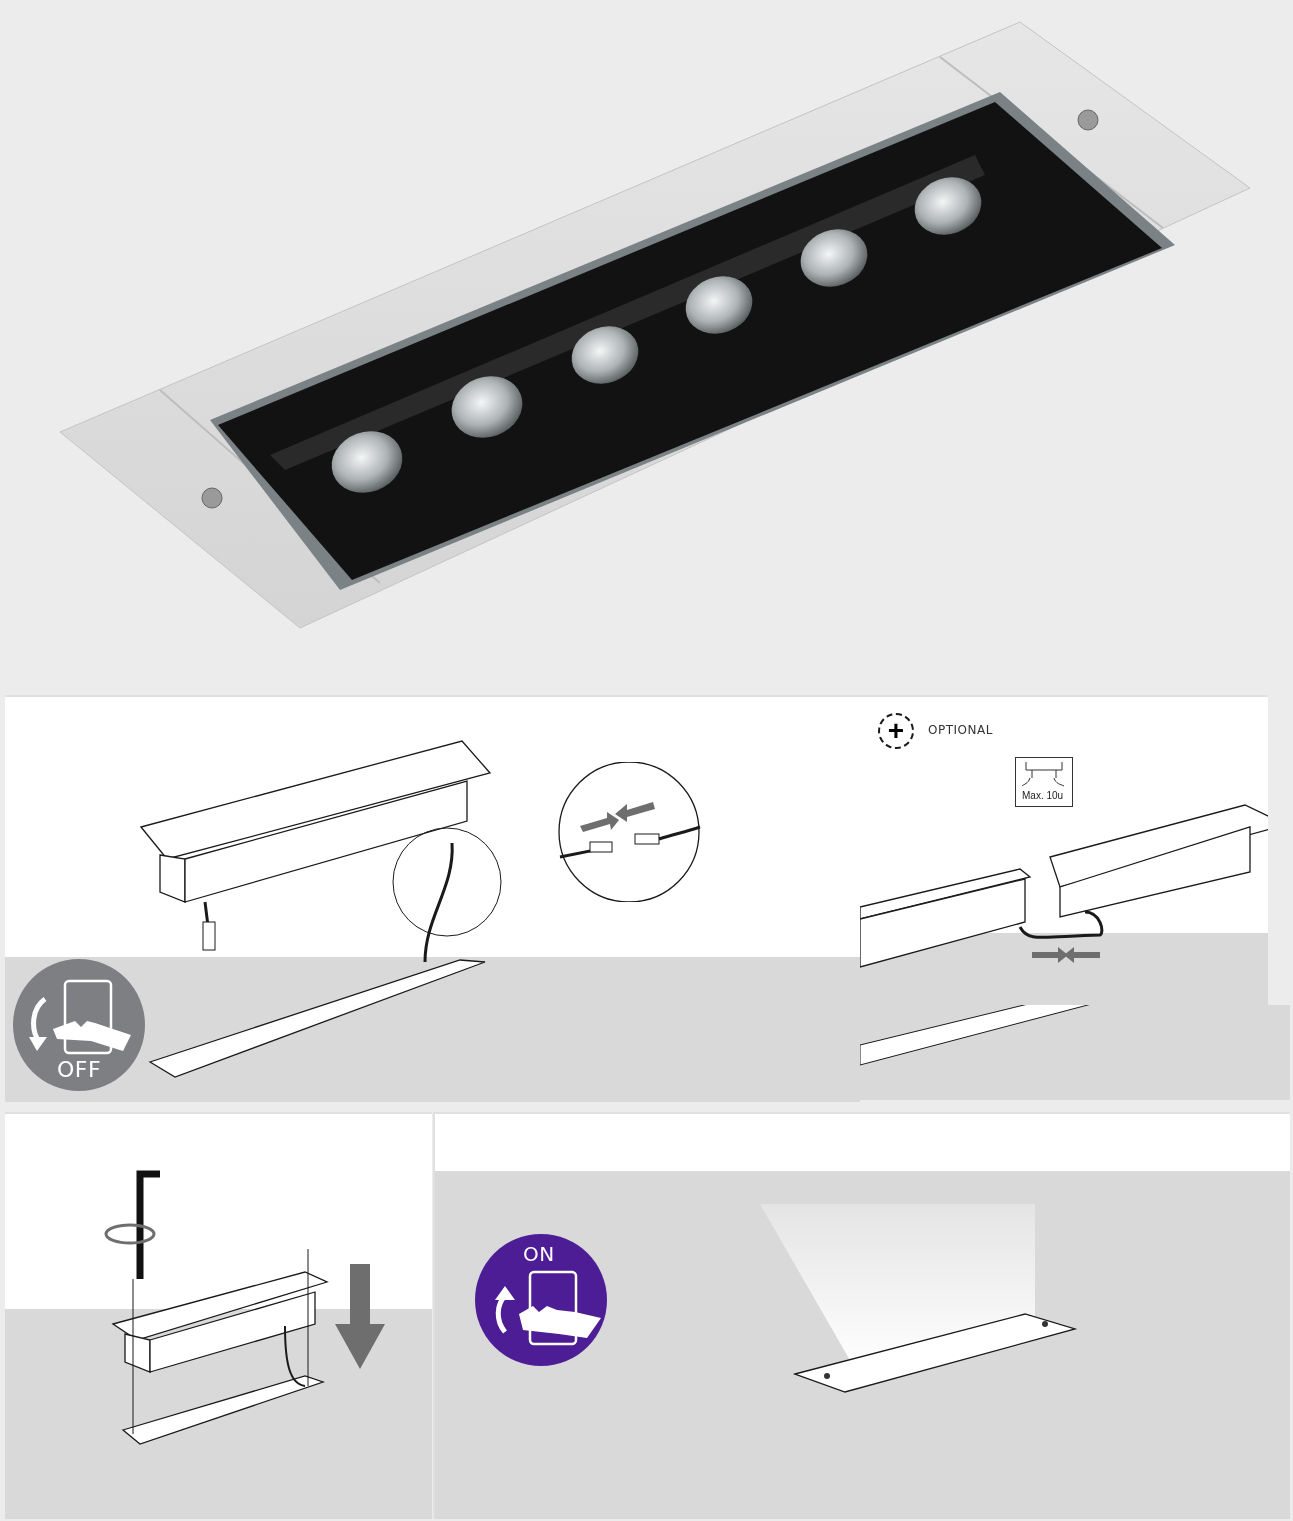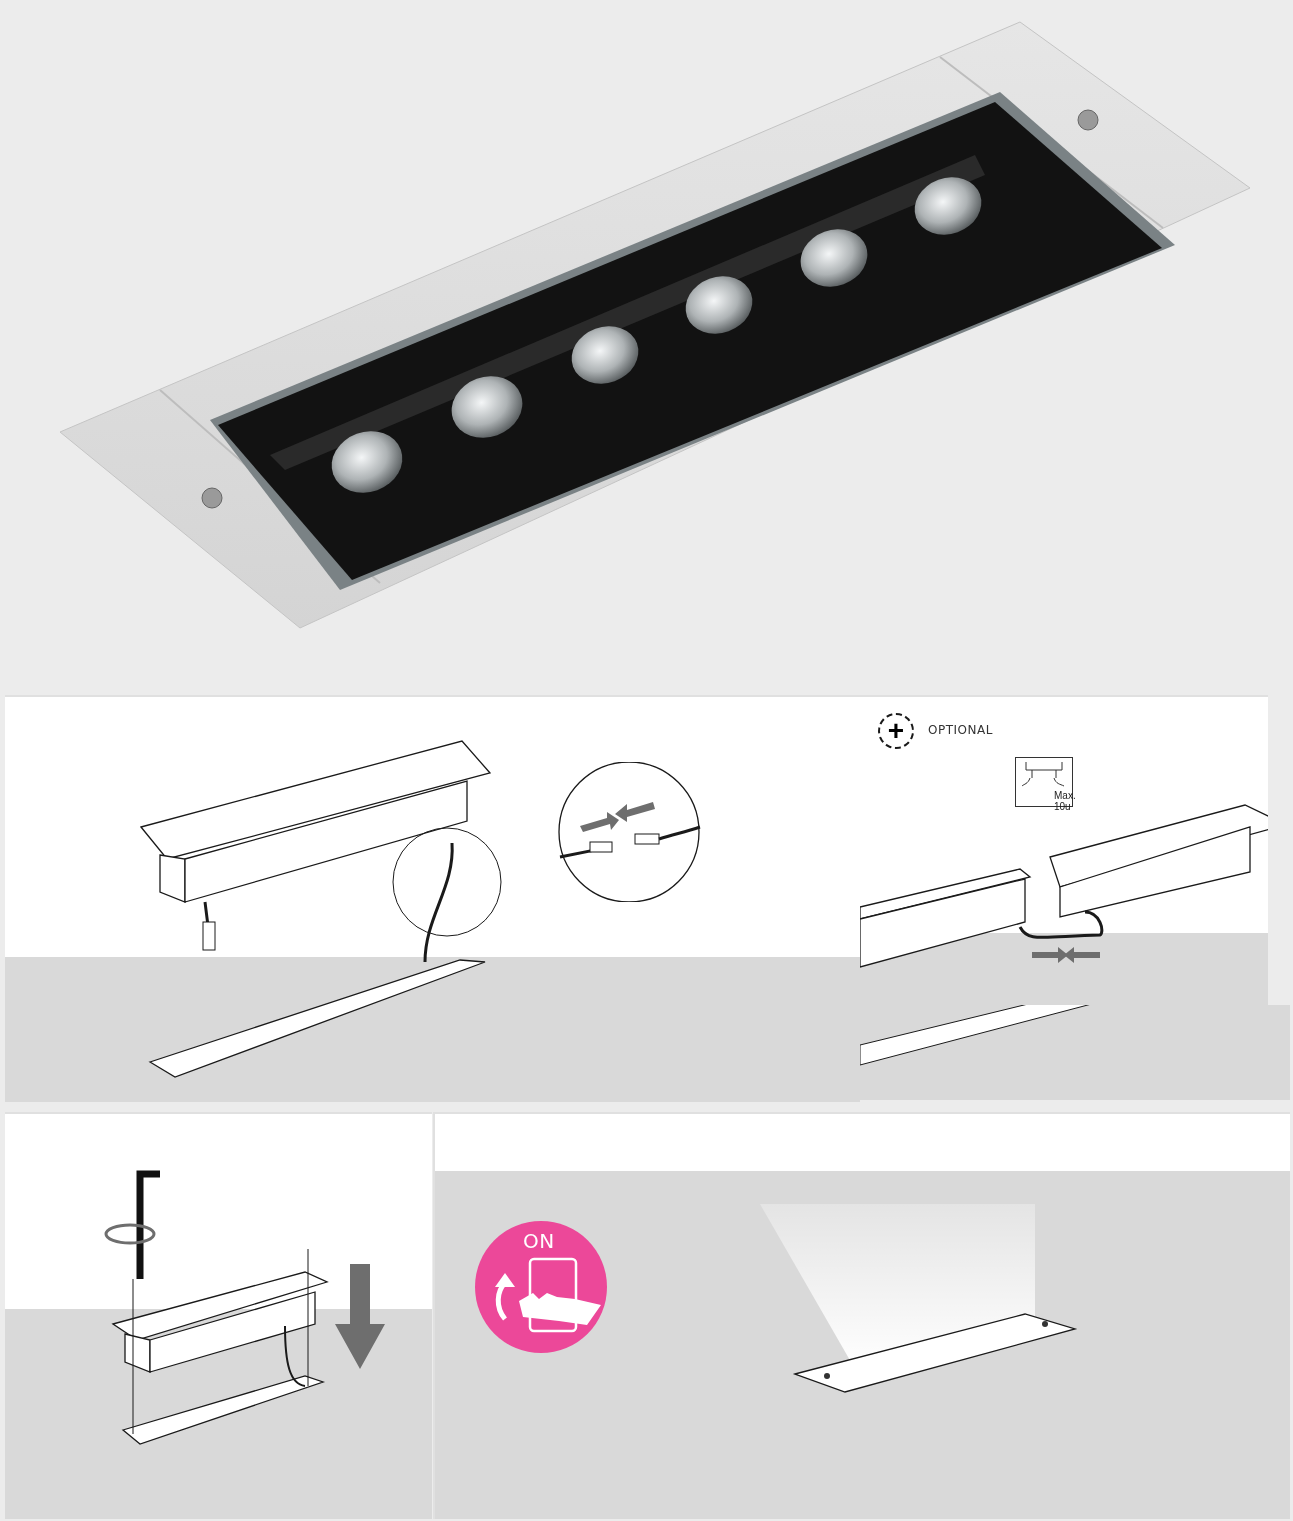--- a/index.html
+++ b/index.html
@@ -68,31 +68,40 @@
   <svg class="abs" width="150" height="140" style="left:550px;top:65px">
     <circle cx="74" cy="70" r="70" fill="#fff" stroke="#1a1a1a" stroke-width="1.3"></circle>
     <path d="M5,95 C30,90 40,88 55,85" stroke="#1a1a1a" stroke-width="3" fill="none"></path>
     <rect x="35" y="80" width="22" height="10" fill="#fff" stroke="#1a1a1a"></rect>
     <rect x="80" y="72" width="24" height="10" fill="#fff" stroke="#1a1a1a"></rect>
     <path d="M104,77 C120,72 130,70 145,65" stroke="#1a1a1a" stroke-width="3" fill="none"></path>
     <polygon points="25,64 52,56 52,50 64,58 56,68 55,62 28,70" fill="#6e6e6e"></polygon>
     <polygon points="98,40 72,48 72,42 60,52 72,60 72,55 100,47" fill="#6e6e6e"></polygon>
   </svg>
 
+  <div class="abs" style="left:8px;top:262px;width:132px;height:132px;border-radius:50%;background:#7d7f82;">
+    <svg width="132" height="132" class="abs" style="left:0;top:0">
+      <rect x="52" y="22" width="46" height="72" rx="4" fill="none" stroke="#fff" stroke-width="2.5"></rect>
+      <path d="M40,70 L62,62 L68,68 L74,62 L82,64 L118,76 L110,92 L78,82 L44,80 Z" fill="#fff"></path>
+      <path d="M32,40 C18,50 18,72 26,82" stroke="#fff" stroke-width="5" fill="none"></path>
+      <polygon points="16,78 34,78 24,92" fill="#fff"></polygon>
+    </svg>
+    <span class="abs label" style="left:44px;top:98px;color:#fff;font-size:22px;">OFF</span>
+  </div>
 </div>
 
 <div class="panel" style="left:860px;top:695px;width:408px;height:310px;border-top:2px solid #e0e0e0;">
   <div class="floor" style="left:0;top:236px;width:408px;height:74px;"></div>
   <div class="abs" style="left:18px;top:16px;width:32px;height:32px;border:2px dashed #1a1a1a;border-radius:50%;text-align:center;line-height:32px;font-size:28px;font-weight:bold;">+</div>
   <span class="abs label" style="left:68px;top:26px;">OPTIONAL</span>
   <div class="abs" style="left:155px;top:60px;width:56px;height:48px;border:1px solid #333;background:#fff;">
     <svg width="56" height="30">
         <path d="M10,4 V12 H46 V4 M16,12 V20 M40,12 V20 M14,20 C12,26 8,26 6,28 M38,20 C40,26 44,26 48,28" stroke="#333" fill="none"></path>
       </svg>
-    <span class="abs" style="left:6px;top:32px;font-size:10px;color:#222;margin-left:32px;">Max. 10u</span>
+    <span class="abs" style="left:6px;top:32px;font-size:10px;color:#222;">Max. 10u</span>
   </div>
   <svg class="abs" width="408" height="310" style="left:0;top:0">
     <g fill="#fff" stroke="#1a1a1a" stroke-width="1.3">
       <polygon points="0,210 160,172 170,180 0,222"></polygon>
       <polygon points="0,222 165,182 165,225 0,270"></polygon>
       <polygon points="190,160 385,108 410,120 410,132 200,190"></polygon>
       <polygon points="200,190 390,130 390,175 200,220"></polygon>
     </g>
     <path d="M160,230 C168,245 178,240 240,238 C245,235 240,215 225,215" stroke="#1a1a1a" stroke-width="3" fill="none"></path>
     <polygon points="172,255 198,255 198,250 208,258 198,266 198,261 172,261" fill="#6e6e6e"></polygon>
@@ -130,21 +139,21 @@
         <linearGradient id="beam" x1="0" y1="0" x2="0" y2="1">
           <stop offset="0" stop-color="#fff" stop-opacity="0.3"></stop>
           <stop offset="1" stop-color="#fff" stop-opacity="1"></stop>
         </linearGradient>
       </defs>
     <polygon points="325,90 600,90 600,215 420,255" fill="url(#beam)"></polygon>
     <polygon points="360,260 590,200 640,215 410,278" fill="#fff" stroke="#1a1a1a" stroke-width="1.3"></polygon>
     <circle cx="392" cy="262" r="3" fill="#333"></circle>
       <circle cx="610" cy="210" r="3" fill="#333"></circle>
   </svg>
-  <div class="abs" style="left:40px;top:107px;width:132px;height:132px;border-radius:50%;background:#ec4899;text-decoration:underline;">
+  <div class="abs" style="left:40px;top:120px;width:132px;height:132px;border-radius:50%;background:#4c1d95;text-decoration:underline;">
     <svg width="132" height="132" class="abs" style="left:0;top:0">
       <rect x="55" y="38" width="46" height="72" rx="4" fill="none" stroke="#fff" stroke-width="2.5"></rect>
       <path d="M44,80 L58,72 L64,78 L72,72 L82,76 L100,78 L126,84 L112,104 L84,100 L48,96 Z" fill="#fff"></path>
       <path d="M30,98 C20,86 22,70 30,62" stroke="#fff" stroke-width="5" fill="none"></path>
       <polygon points="20,66 40,66 30,52" fill="#fff"></polygon>
     </svg>
     <span class="abs label" style="left:48px;top:8px;color:#fff;font-size:20px;">ON</span>
   </div>
 </div>
 

